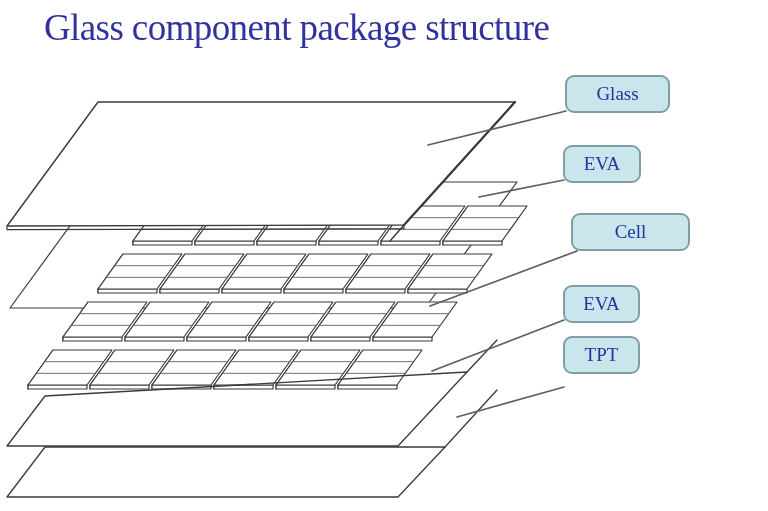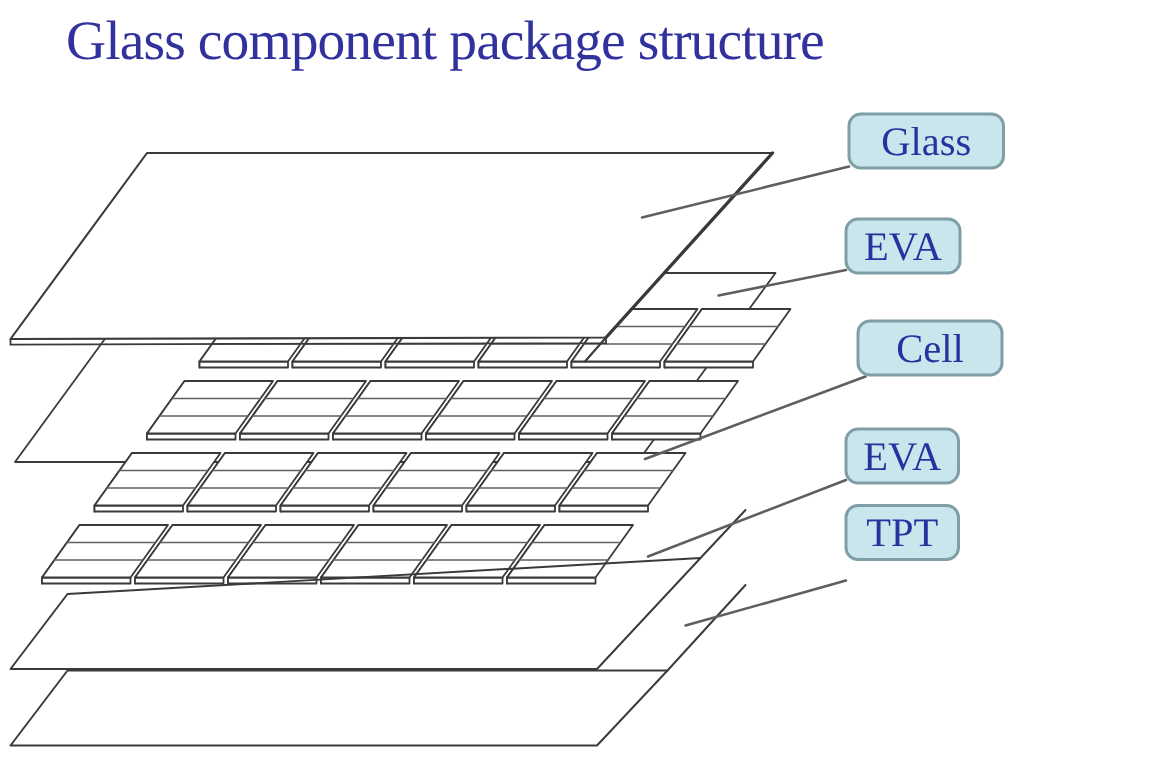--- a/index.html
+++ b/index.html
@@ -22,27 +22,27 @@
   }
   svg.diagram{position:absolute;left:0;top:0;}
   .tag{
     position:absolute;
     box-sizing:border-box;
     display:flex;align-items:center;justify-content:center;
     background:var(--label-fill,#c9e6ec);
     border:2px solid var(--label-border,#7f9ea6);
     border-radius:9px;
     color:var(--label-text,#2433a0);
-    font-size:27px;
+    font-size:19px;
     font-weight:400;
     white-space:nowrap;
   }
   .tag-glass {left:565px;top:75px; width:105px;height:38px;}
   .tag-eva-top {left:563px;top:145px;width:78px; height:38px;}
-  .tag-cell {left:571px;top:213px;width:98px;height:38px;text-align:right;}
+  .tag-cell {left:571px;top:213px;width:119px;height:38px;text-align:right;}
   .tag-eva-bot {left:563px;top:285px;width:77px; height:38px;}
   .tag-tpt {left:563px;top:336px;width:77px; height:38px;}
 </style>
 </head>
 <body>
 
 <div class="stage">
 
   <div class="title">Glass component package structure</div>
 

